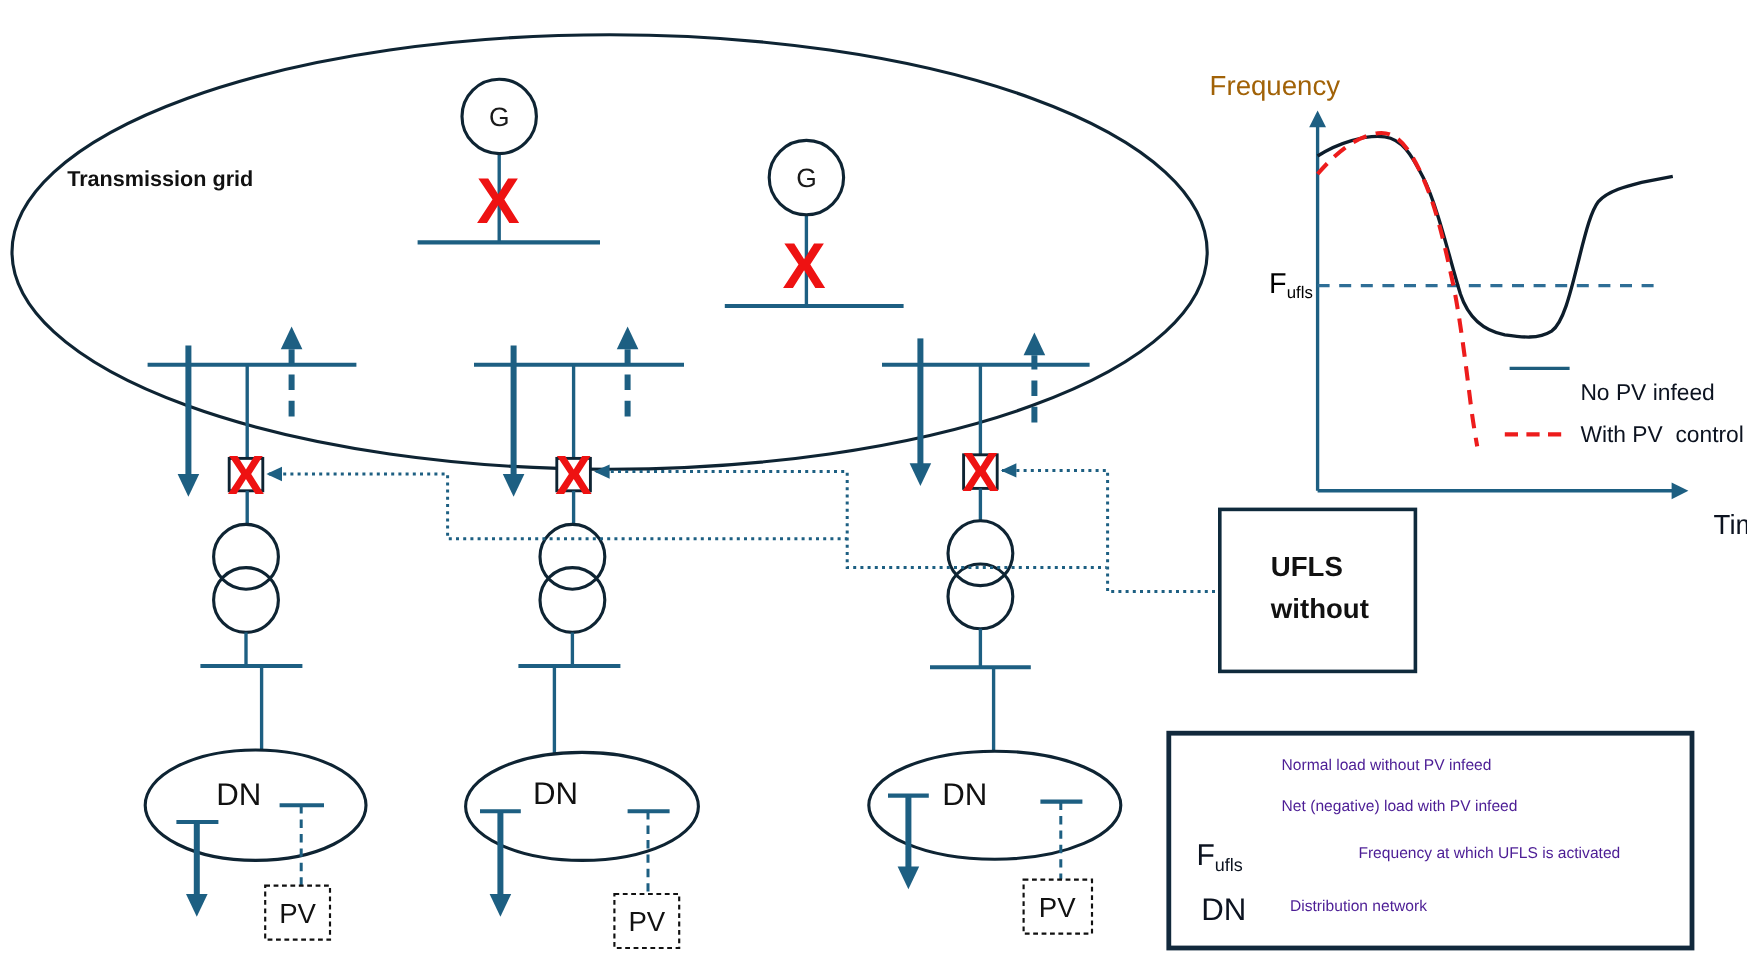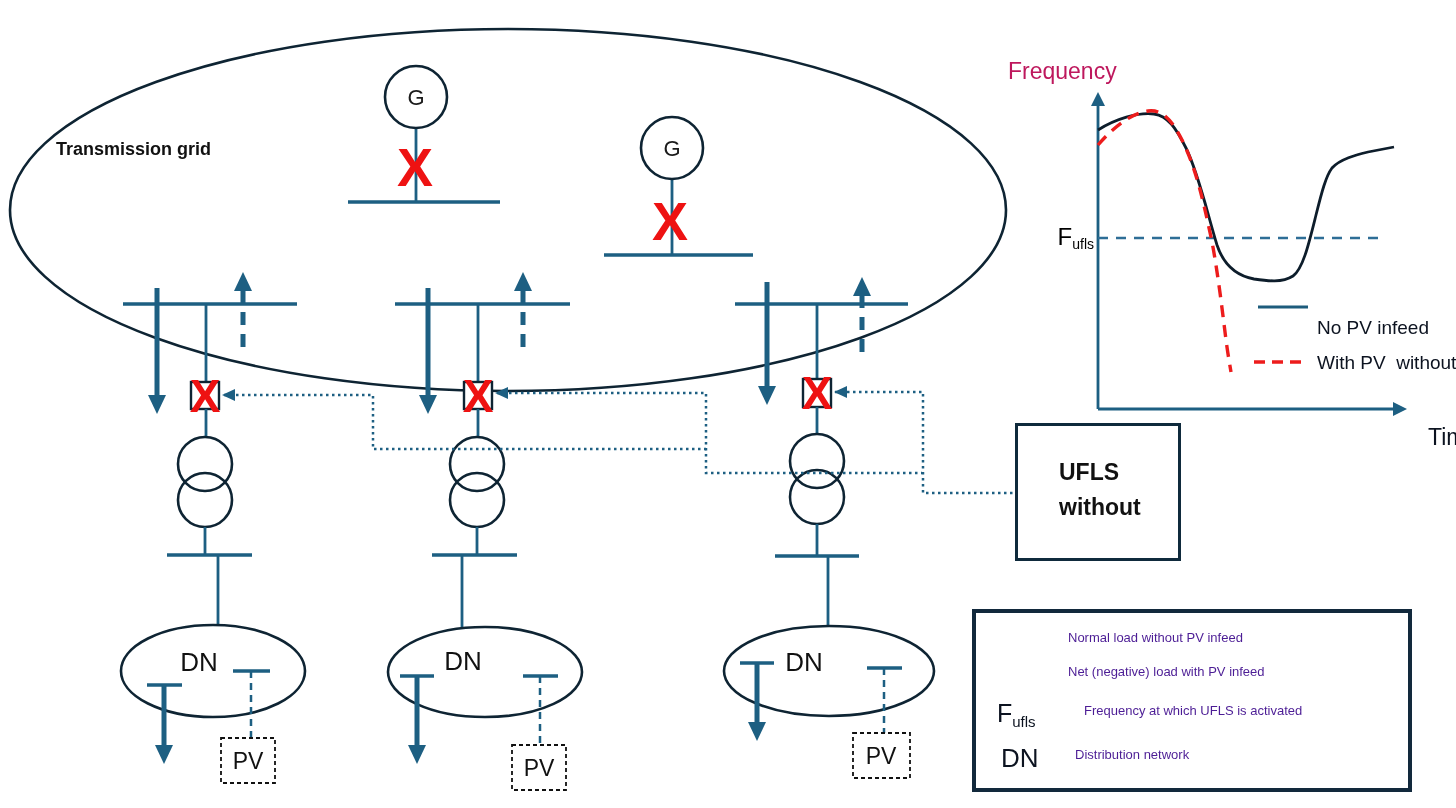--- a/index.html
+++ b/index.html
@@ -2,21 +2,21 @@
 <html><head>
 <meta charset="utf-8">
 <style>
   html,body{margin:0;padding:0;background:#ffffff;}
   body{width:1456px;height:808px;position:relative;overflow:hidden;
        font-family:"Liberation Sans",sans-serif;color:#000;}
   .stage{position:absolute;inset:0;width:1456px;height:808px;}
   svg text{font-family:"Liberation Sans",sans-serif;}
   .lbl{position:absolute;white-space:nowrap;}
   .title-bold{font-size:18px;font-weight:bold;color:#111;}
-  .chart-title{font-size:23px;color:#be185d;}
+  .chart-title{font-size:23px;color:#a16207;}
   .axis-label{font-size:23px;color:#0c1320;}
   .legend-text{font-size:13px;color:#4c1d95;margin-left:12px;}
   .chart-legend-text{font-size:19px;color:#0c1320;white-space:pre;}
   .sub{font-size:14px;vertical-align:-4px;}
   .sub-lg{font-size:15px;vertical-align:-5px;}
   .sym-f{font-size:25px;color:#0c1320;}
   .sym-dn{font-size:26px;color:#0c1320;}
   .box{position:absolute;box-sizing:border-box;background:#fff;}
   .ufls-box{left:1015px;top:423px;width:166px;height:138px;border:3px solid #0f2a3c;}
   .ufls-text{position:absolute;left:41px;top:29px;font-size:23px;font-weight:bold;
@@ -170,21 +170,21 @@
     <div>without</div>
   </div>
 </div>
 
 <div class="lbl chart-title" style="left:1008px;top:58px;">Frequency</div>
 <div class="lbl axis-label" style="left:1428px;top:424px;">Time</div>
 <div class="lbl" style="left:1040px;top:223px;width:54px;text-align:right;">
   <span style="font-size:24px;">F</span><span class="sub">ufls</span>
 </div>
 <div class="lbl chart-legend-text" style="left:1317px;top:297px;margin-top:20px;">No PV infeed</div>
-<div class="lbl chart-legend-text" style="left:1317px;top:352px;">With PV  without</div>
+<div class="lbl chart-legend-text" style="left:1317px;top:352px;">With PV  control</div>
 
 <div class="box legend-box"></div>
 <div class="lbl legend-text" style="left:1056px;top:630px;">Normal load without PV infeed</div>
 <div class="lbl legend-text" style="left:1056px;top:664px;">Net (negative) load with PV infeed</div>
 <div class="lbl sym-f" style="left:997px;top:699px;"><span>F</span><span class="sub-lg">ufls</span></div>
-<div class="lbl legend-text" style="left:1072px;top:703px;">Frequency at which UFLS is activated</div>
+<div class="lbl legend-text" style="left:1120px;top:703px;">Frequency at which UFLS is activated</div>
 <div class="lbl sym-dn" style="left:1001px;top:743px;">DN</div>
 <div class="lbl legend-text" style="left:1063px;top:747px;">Distribution network</div>
 
 </body></html>

